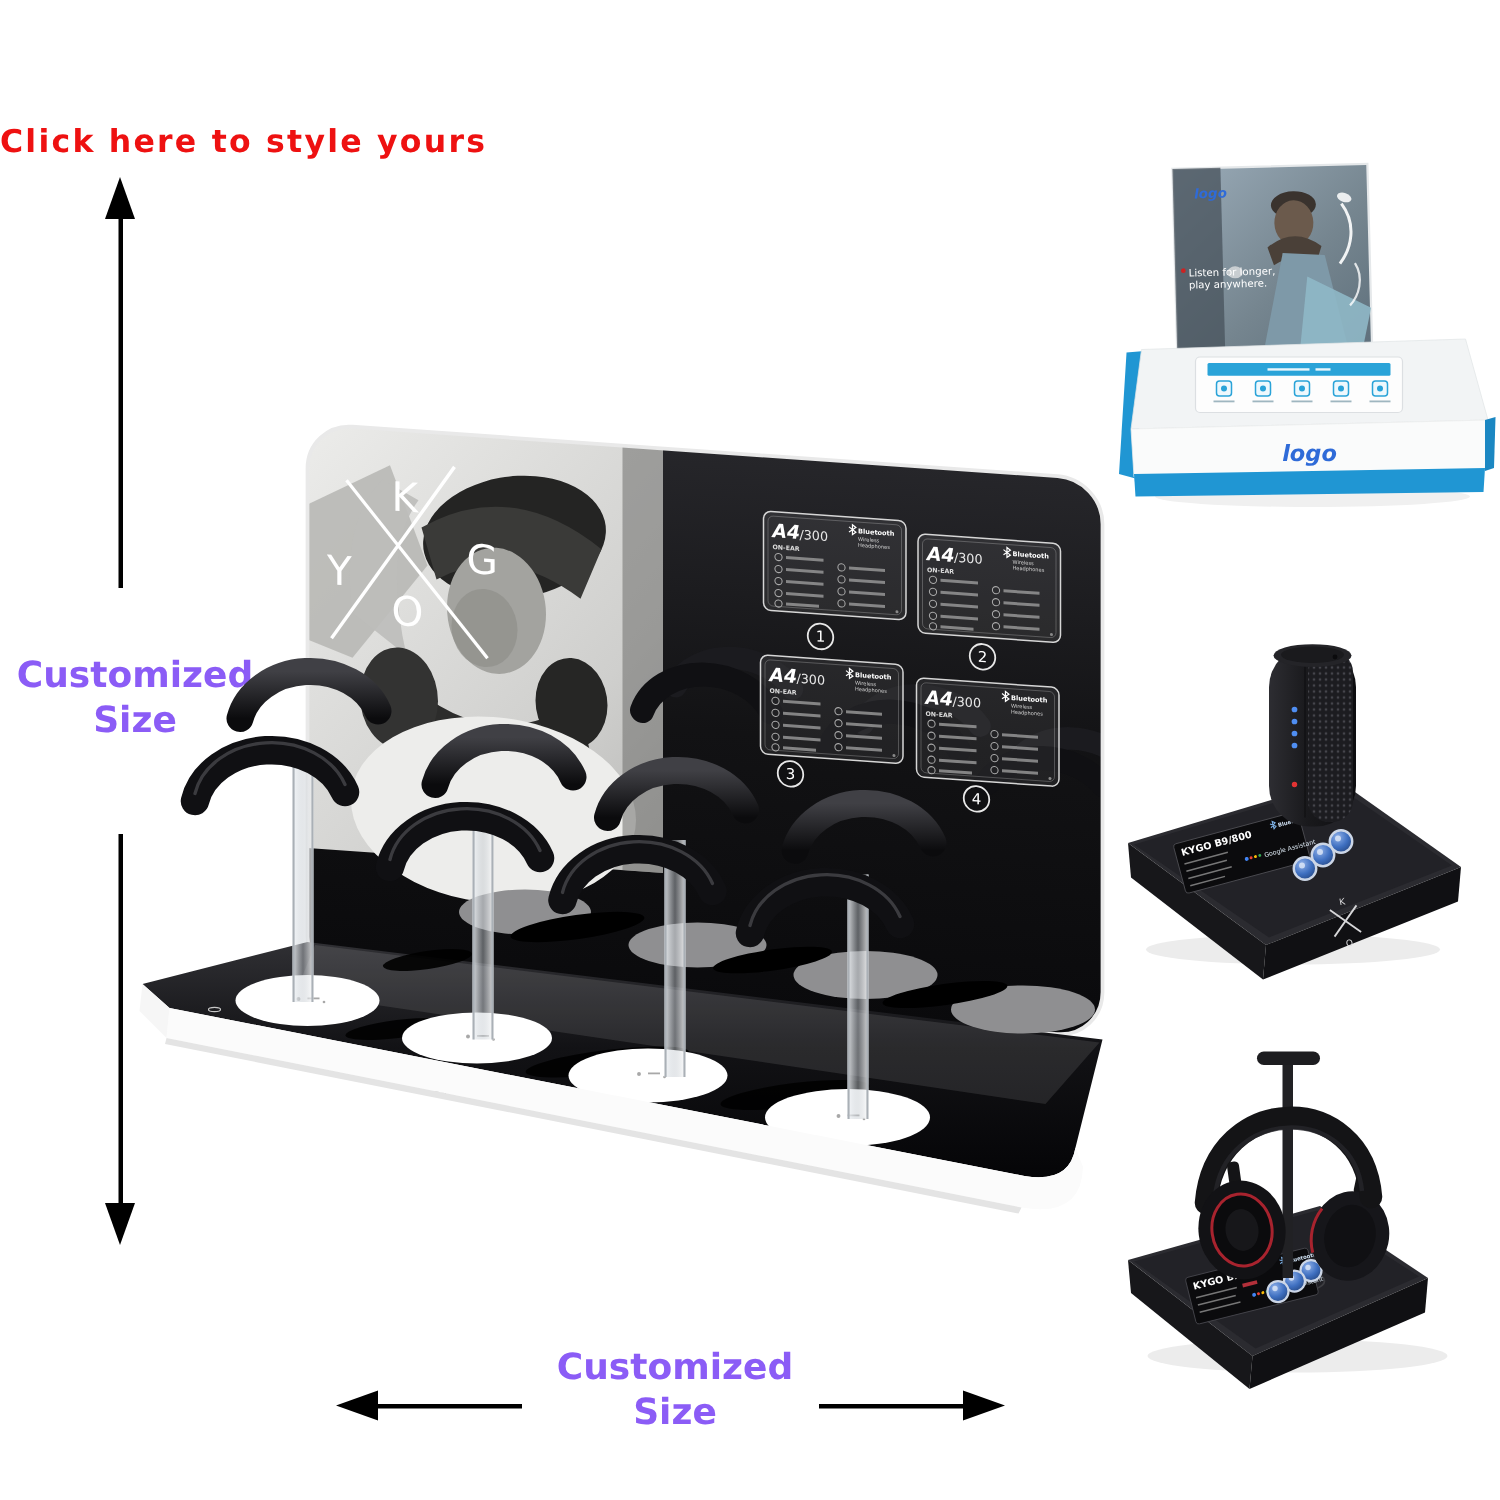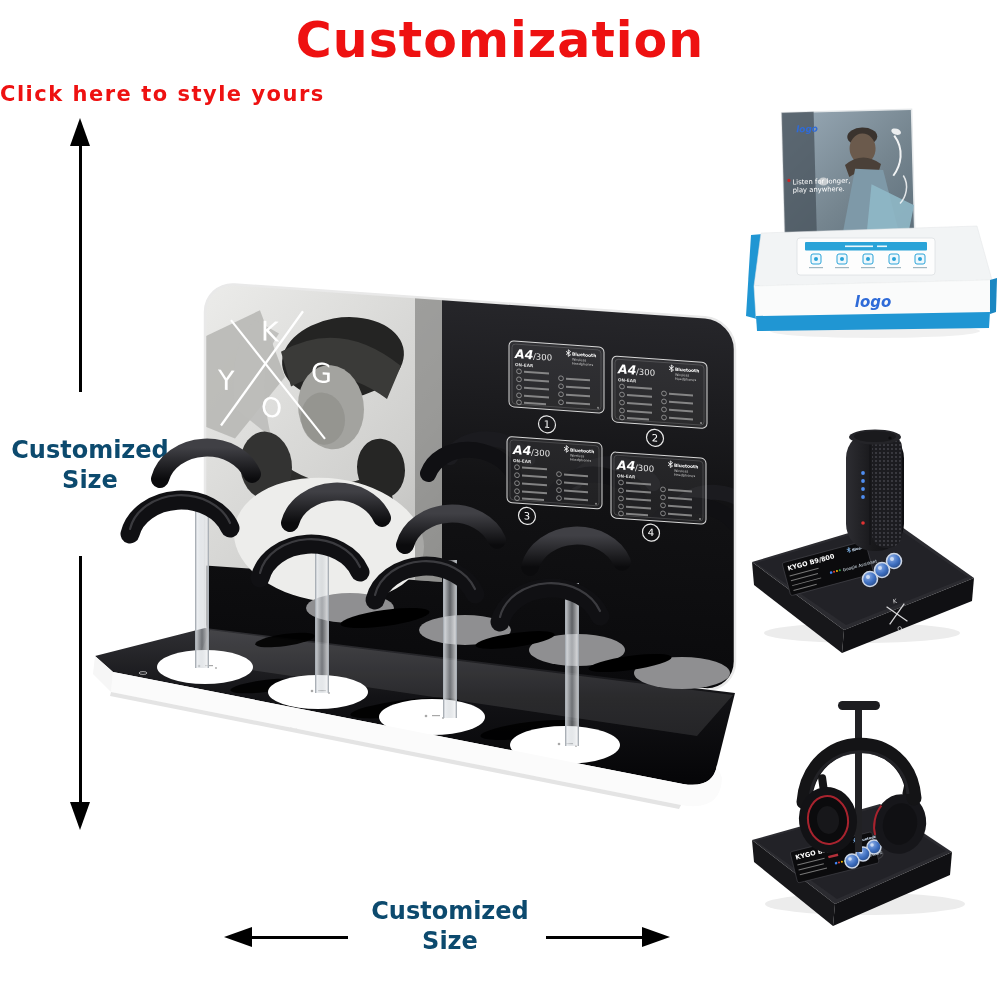--- a/index.html
+++ b/index.html
@@ -1,39 +1,38 @@
 <!DOCTYPE html>
 <html><head>
 <meta charset="utf-8">
 <style>
   html,body{margin:0;padding:0;}
   body{width:1000px;height:1000px;background:#fff;font-family:"DejaVu Sans","Liberation Sans",sans-serif;position:relative;overflow:hidden;}
   .stage{position:absolute;left:0;top:0;width:1000px;height:1000px;background:#fff;}
   .abs{position:absolute;}
   .title{left:0;top:12px;width:1000px;text-align:center;font-size:49px;font-weight:bold;color:#ee1111;letter-spacing:1px;}
   .subtitle{left:0;top:82px;width:1000px;font-size:21px;font-weight:bold;color:#ee1111;letter-spacing:1.5px;cursor:pointer;}
-  .dim-label{font-weight:bold;font-size:24px;line-height:30px;color:#0c4a6e;text-align:center;}
+  .dim-label{font-weight:bold;font-size:24px;line-height:30px;color:#8b5cf6;text-align:center;}
   .v-label{left:0;top:435px;width:180px;}
   .h-label{left:358px;top:896px;width:184px;}
   .vline{width:3px;background:#000;}
   .hline{height:3px;background:#000;}
   .tri{width:0;height:0;}
   .tri.up{border-left:10px solid transparent;border-right:10px solid transparent;border-bottom:28px solid #000;}
   .tri.down{border-left:10px solid transparent;border-right:10px solid transparent;border-top:28px solid #000;}
   .tri.left{border-top:10px solid transparent;border-bottom:10px solid transparent;border-right:28px solid #000;}
   .tri.right{border-top:10px solid transparent;border-bottom:10px solid transparent;border-left:28px solid #000;}
   svg text{font-family:"DejaVu Sans","Liberation Sans",sans-serif;}
   .serif{font-family:"DejaVu Serif","Liberation Serif",serif;}
 </style>
 </head>
 <body>
 
 <div class="stage">
 
-  <div class="abs title">Customization</div>
   <div class="abs subtitle">Click here to style yours</div>
 
   <div class="abs tri up" style="left:70px;top:118px;"></div>
   <div class="abs vline" style="left:79px;top:144px;height:248px;"></div>
   <div class="abs dim-label v-label">
     <div>Customized</div>
     <div>Size</div>
   </div>
   <div class="abs vline" style="left:79px;top:556px;height:248px;"></div>
   <div class="abs tri down" style="left:70px;top:802px;"></div>

